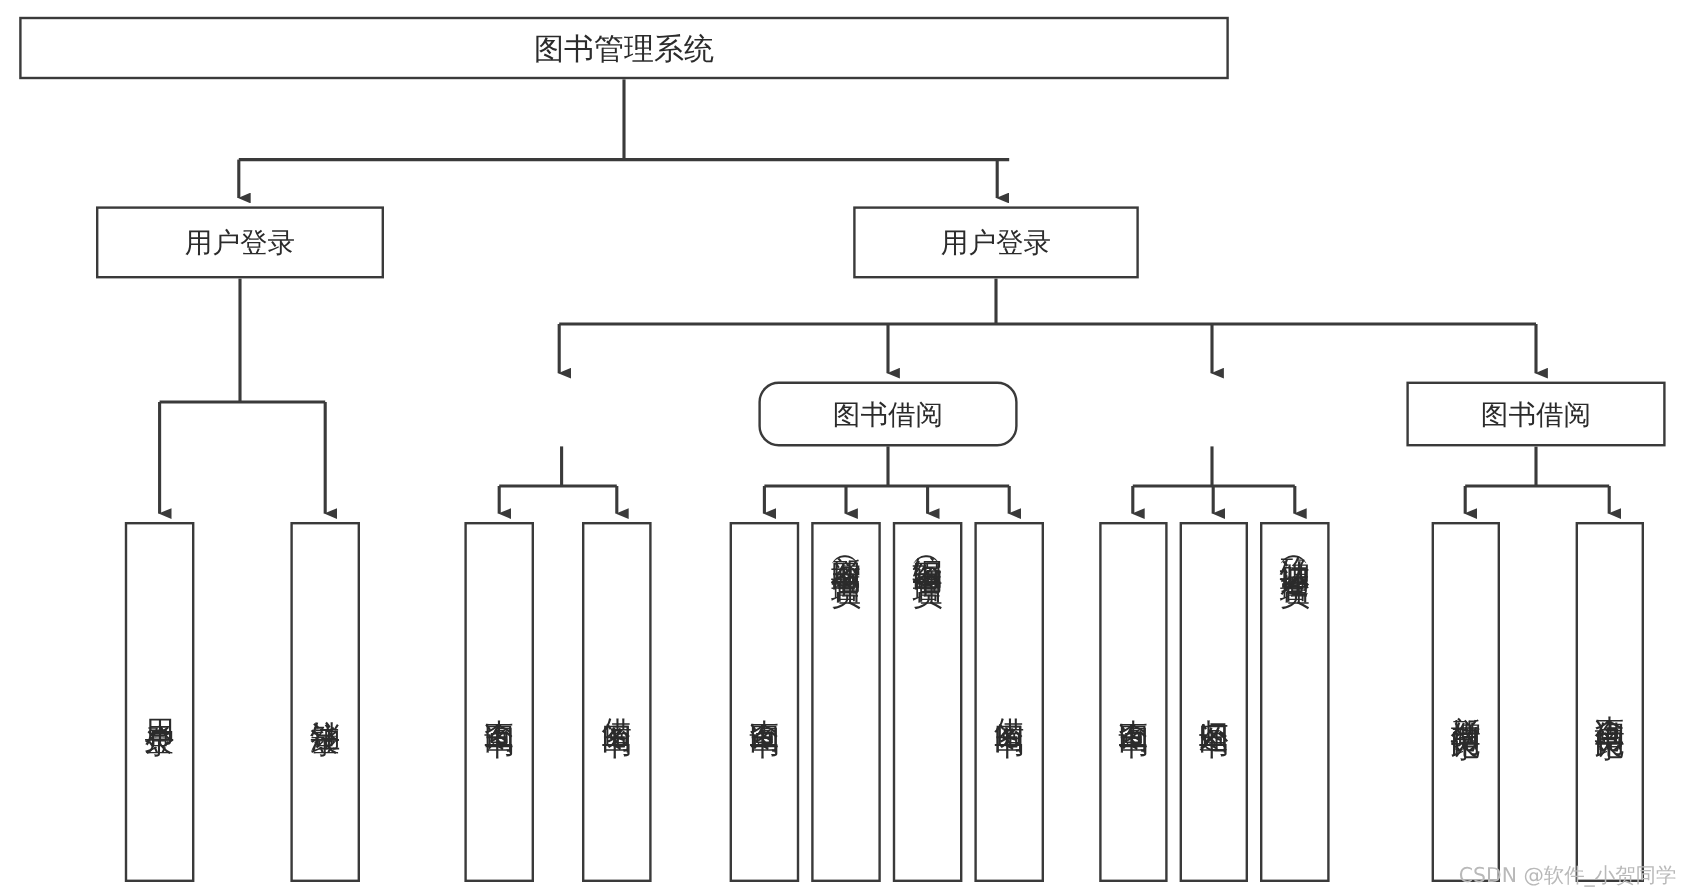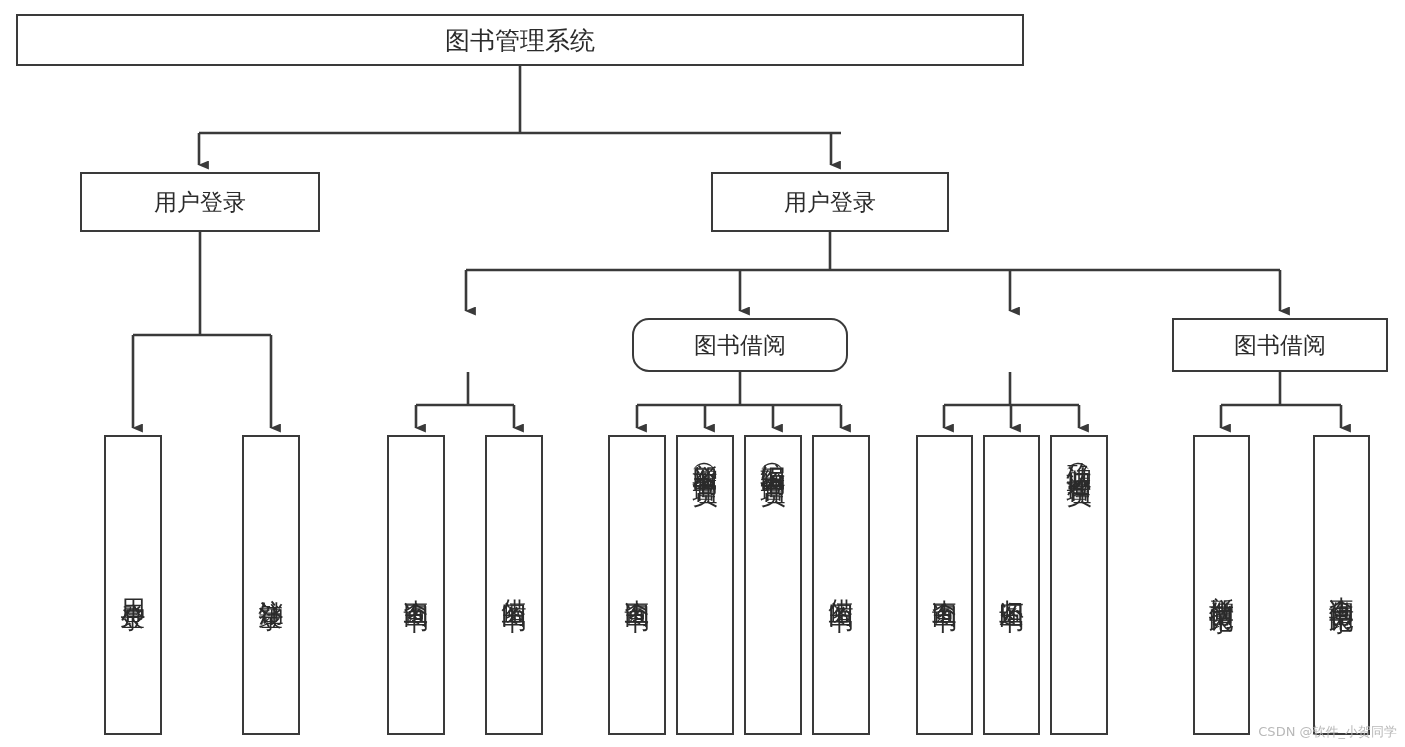--- a/index.html
+++ b/index.html
@@ -63,21 +63,21 @@
     justify-content: center;
   }
   .leaf-inner.top {
     align-items: flex-start;
     padding-top: 6px;
   }
   .watermark {
     position: absolute;
     right: 8px;
     bottom: 6px;
-    font-size: 13px;
+    font-size: 17px;
     color: #b9b9b9;
     z-index: 5;
     white-space: nowrap;
   }
 </style>
 </head>
 <body>
 
 <div id="canvas">
 

